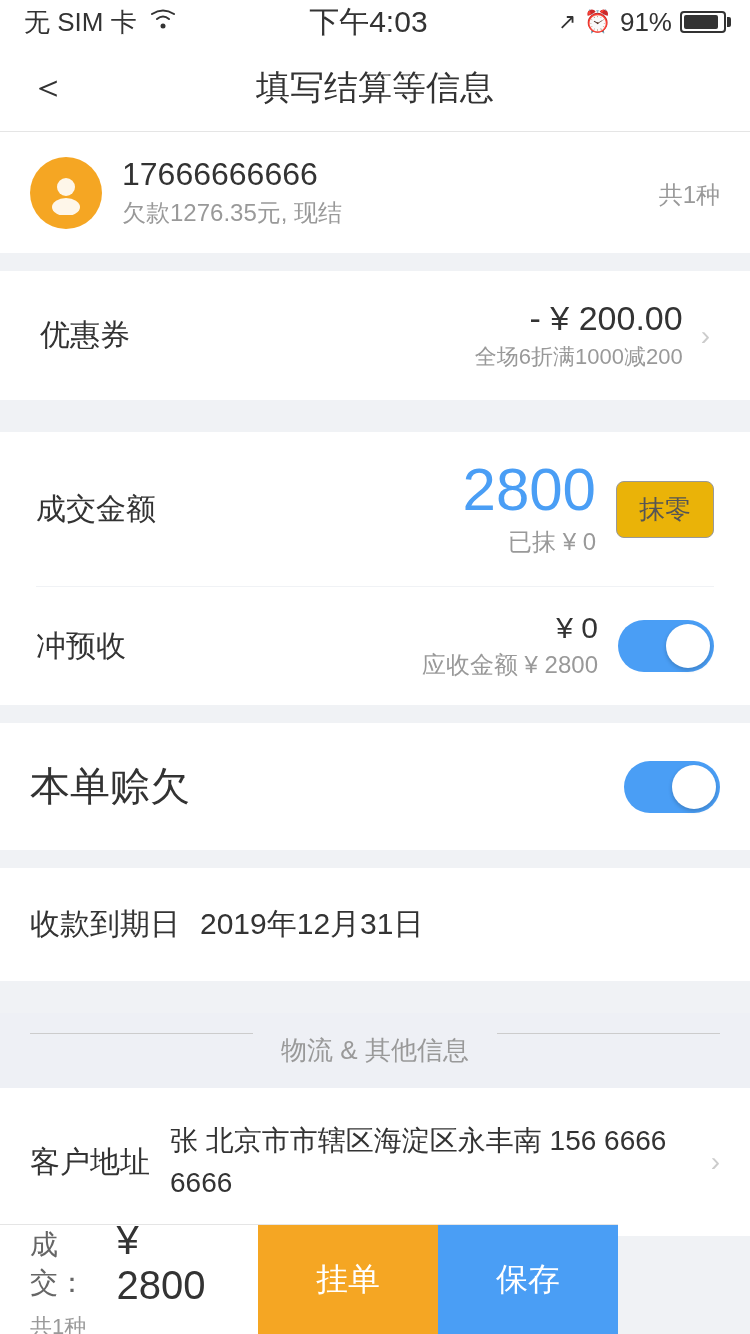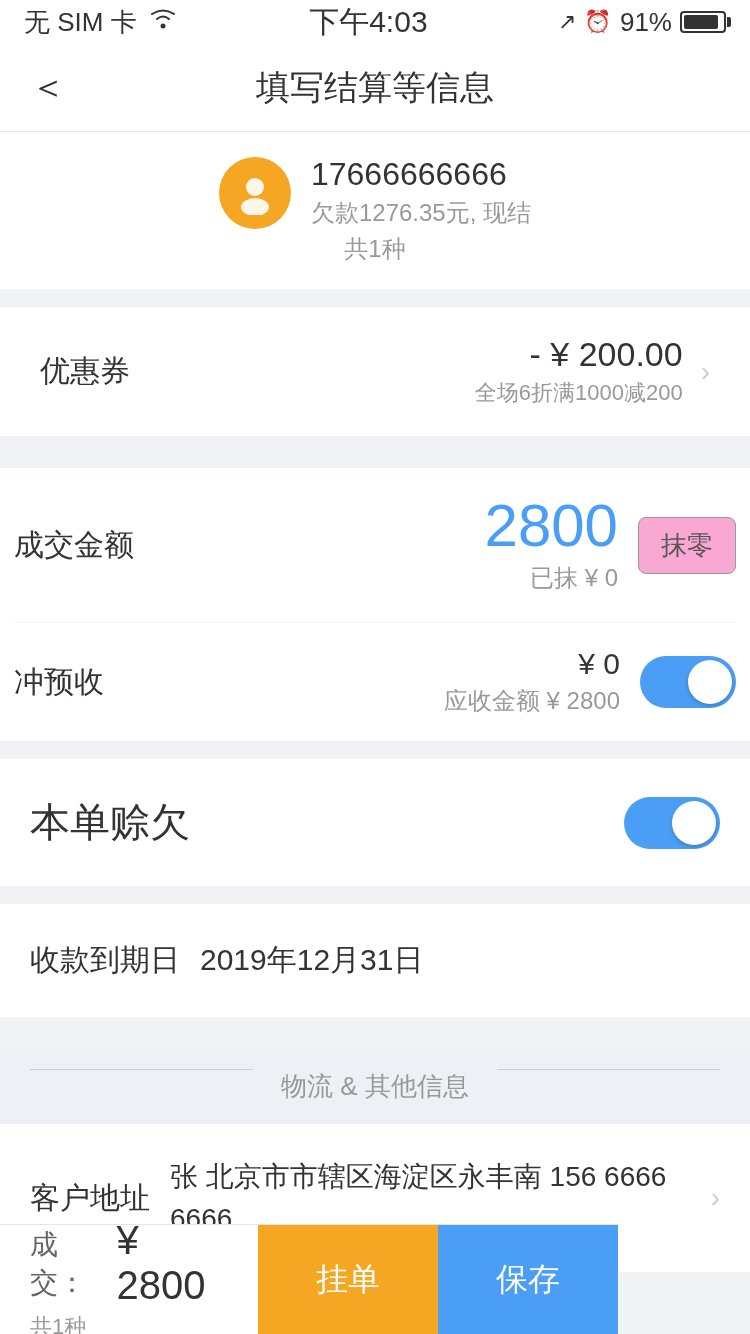--- a/index.html
+++ b/index.html
@@ -55,21 +55,20 @@
     .content { padding-bottom: 120px; }
 
     
     .user-card {
       background: #fff;
       padding: 24px 30px;
       display: flex;
       align-items: center;
       justify-content: space-between;
       margin-bottom: 2px;
-      flex-direction: column;
     }
     .user-left { display: flex; align-items: center; gap: 20px; }
     .avatar {
       width: 72px; height: 72px; border-radius: 50%;
       background: #f5a623;
       display: flex; align-items: center; justify-content: center;
       flex-shrink: 0;
     }
     .avatar svg { width: 44px; height: 44px; }
     .user-info {}
@@ -94,21 +93,21 @@
     .coupon-desc { font-size: 22px; color: #999; text-align: right; margin-top: 4px; }
     .coupon-right-content { text-align: right; }
     .chevron-right { font-size: 28px; color: #ccc; margin-left: 8px; }
 
     
     .section-divider { height: 16px; background: #f0f2f5; }
 
     
     .deal-section {
       background: #fff;
-      padding: 0 14px;
+      padding: 0 36px;
       margin-bottom: 2px;
     }
     .deal-row {
       display: flex;
       align-items: center;
       justify-content: space-between;
       padding: 28px 0;
     }
     .deal-label { font-size: 30px; color: #333; }
     .deal-right { display: flex; align-items: center; gap: 20px; }
@@ -118,21 +117,21 @@
       color: #4a9ef5;
       line-height: 1;
     }
     .deal-amount-sub { font-size: 24px; color: #999; text-align: right; margin-top: 6px; }
     .round-button {
       border: 1px solid #999;
       border-radius: 8px;
       padding: 10px 22px;
       font-size: 26px;
       color: #555;
-      background: #f9a8d4;
+      background: #eab308;
       white-space: nowrap;
     }
     .deal-amount-block { text-align: right; }
 
     
     .precharge-row {
       display: flex;
       align-items: center;
       justify-content: space-between;
       padding: 24px 0;

